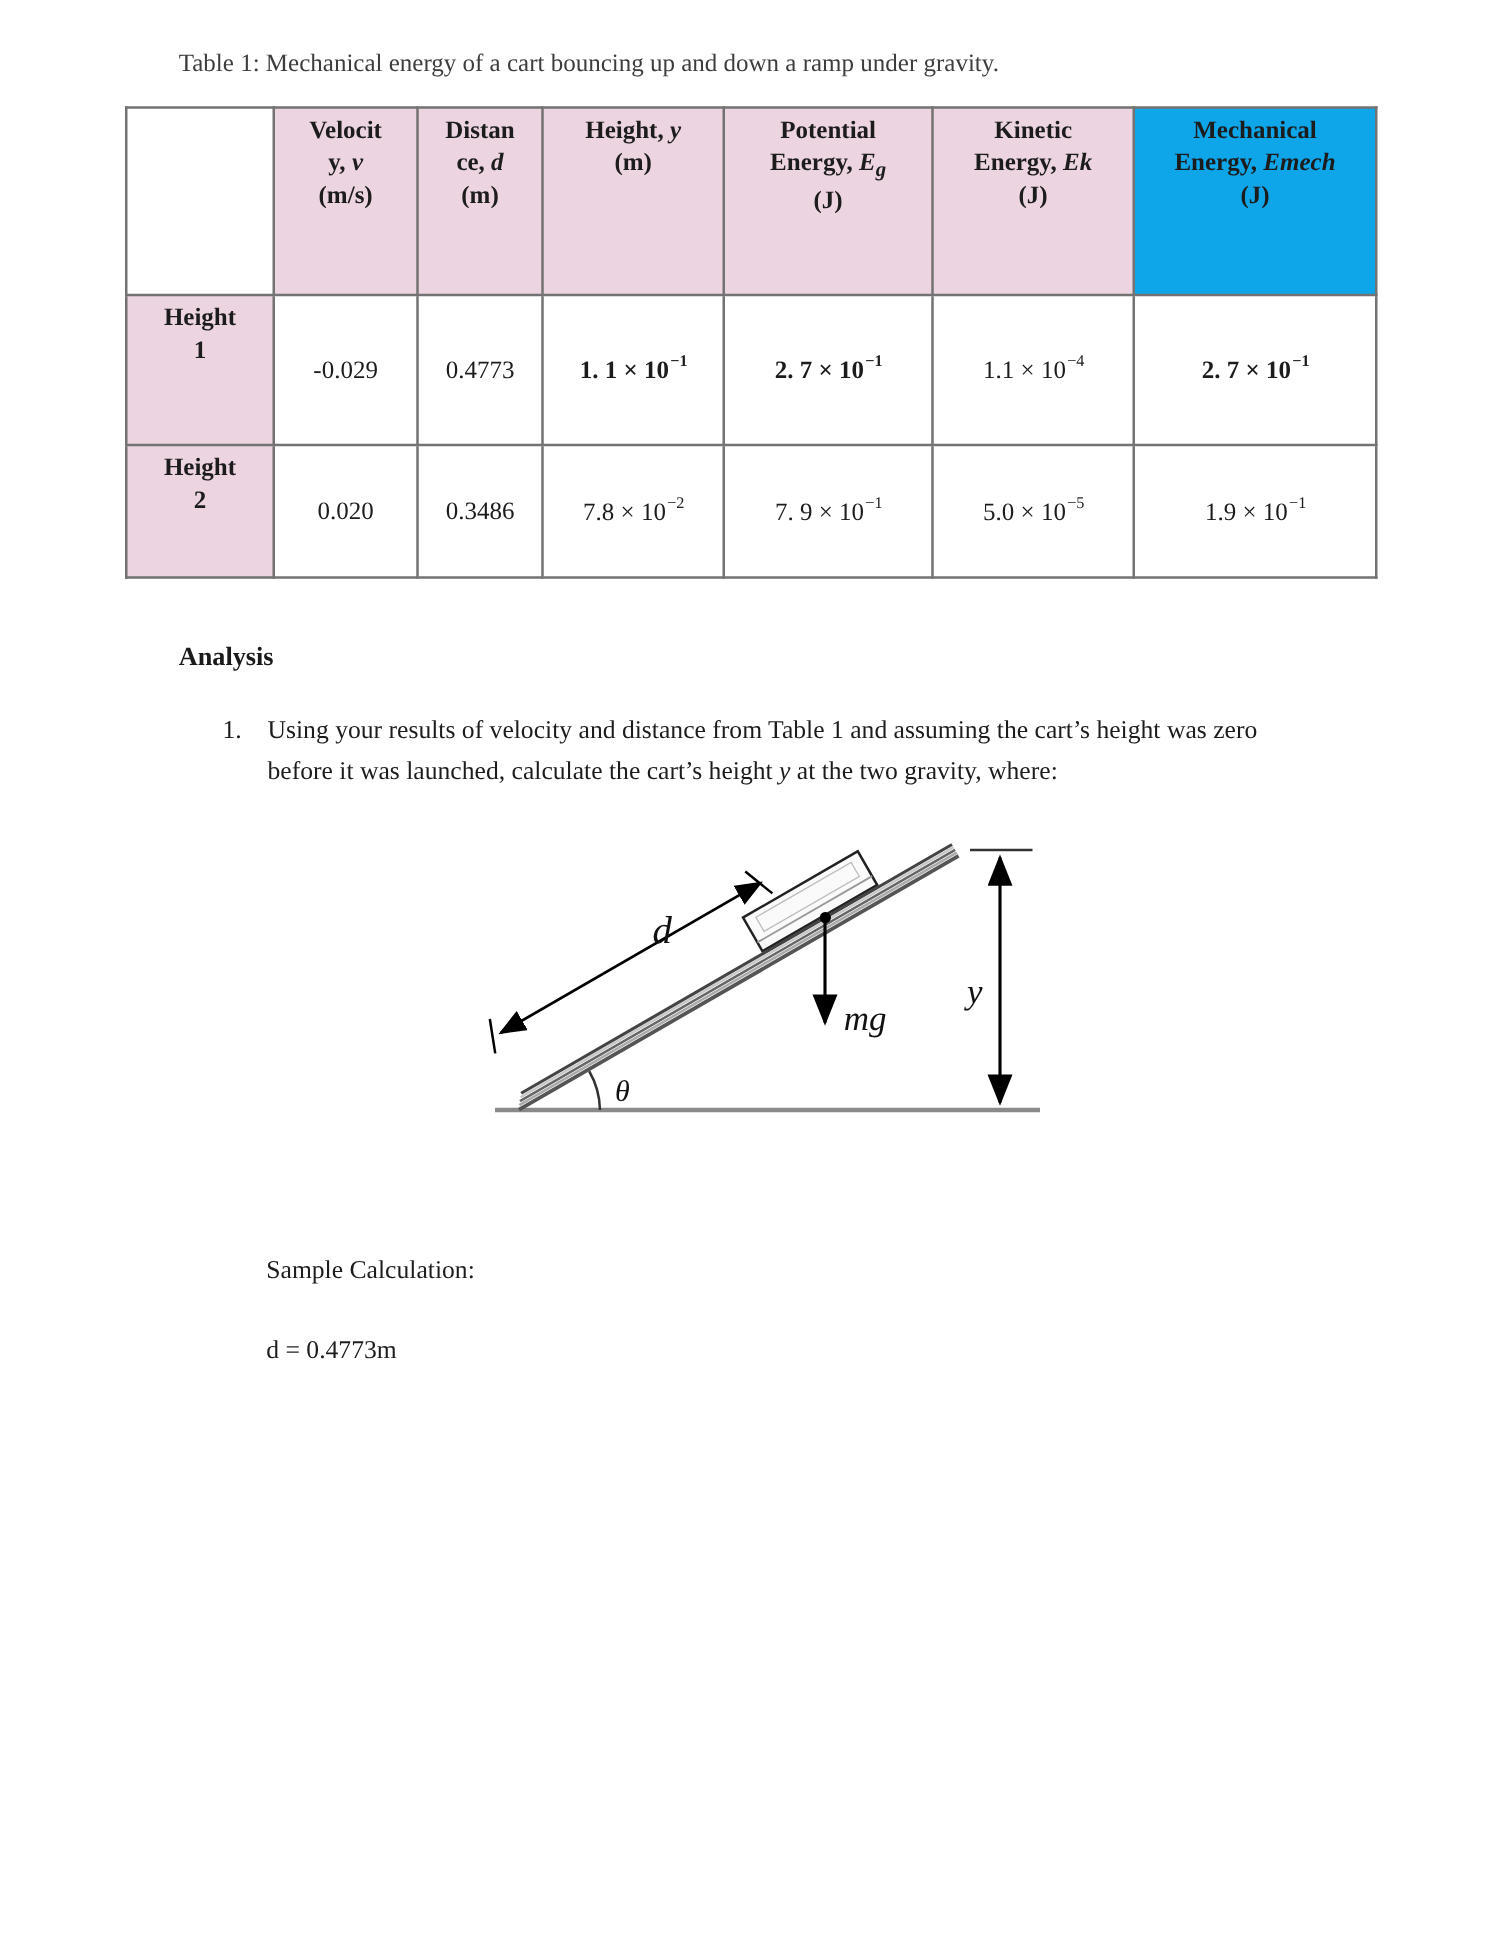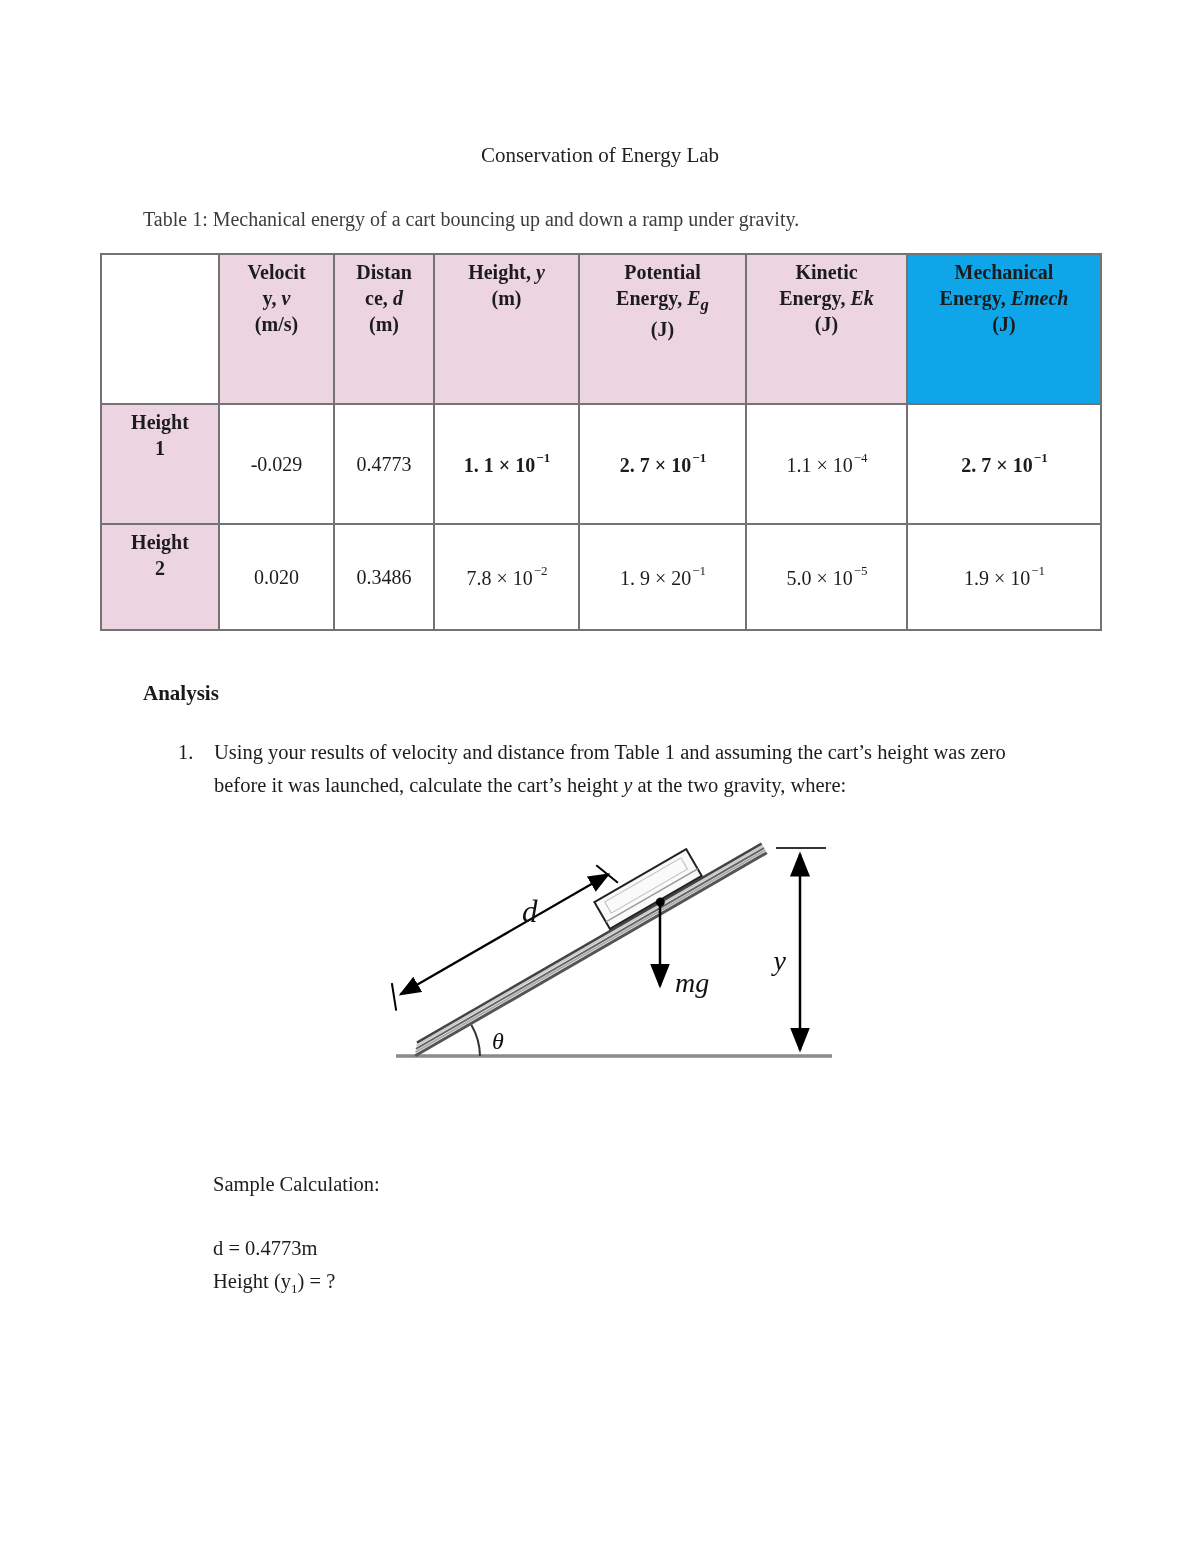--- a/index.html
+++ b/index.html
@@ -93,21 +93,20 @@
     line-height: 1.62;
   }
   .sample-lines div { margin: 0; }
   .sample-lines sub { font-size: 13px; }
 </style>
 </head>
 <body>
 
 <div class="page">
 
-  <h1 class="doc-title">Conservation of Energy Lab</h1>
 
   <div class="table-caption">Table 1: Mechanical energy of a cart bouncing up and down a ramp under gravity.</div>
 
   <div class="table-wrap">
     <table class="energy-table">
       <colgroup>
         <col style="width:118px">
           <col style="width:115px">
           <col style="width:100px">
         <col style="width:145px">
@@ -157,21 +156,21 @@
         <td class="data bold"><span>2. 7 × 10</span><sup>−1</sup></td>
         <td class="data"><span>1.1 × 10</span><sup>−4</sup></td>
         <td class="data bold"><span>2. 7 × 10</span><sup>−1</sup></td>
       </tr>
       <tr class="data-row-2">
         <th class="rowlabel pink" style="background: rgb(236, 213, 224);">Height
 2</th>
         <td class="data"><span>0.020</span></td>
         <td class="data"><span>0.3486</span></td>
         <td class="data"><span>7.8 × 10</span><sup>−2</sup></td>
-        <td class="data"><span>1. 9 × 20</span><sup>−1</sup></td>
+        <td class="data"><span>7. 9 × 10</span><sup>−1</sup></td>
         <td class="data"><span>5.0 × 10</span><sup>−5</sup></td>
         <td class="data"><span>1.9 × 10</span><sup>−1</sup></td>
       </tr>
     </tbody>
       </table>
   </div>
 
   <div class="analysis-heading">Analysis</div>
 
   <div class="list-item">
@@ -217,16 +216,15 @@
       <text x="287" y="174" font-family="Liberation Serif, serif" font-style="italic" font-size="28" fill="#111111">mg</text>
       <text x="398" y="152" text-anchor="end" font-family="Liberation Serif, serif" font-style="italic" font-size="28" fill="#111111">y</text>
       <text x="104" y="231" font-family="Liberation Serif, serif" font-style="italic" font-size="24" fill="#111111">θ</text>
     </svg>
   </div>
 
   <div class="sample-heading">Sample Calculation:</div>
 
   <div class="sample-lines">
     <div>d = 0.4773m</div>
-    <div><span>Height (y</span><sub>1</sub><span>) = ?</span></div>
   </div>
 
 </div>
 
 </body></html>

